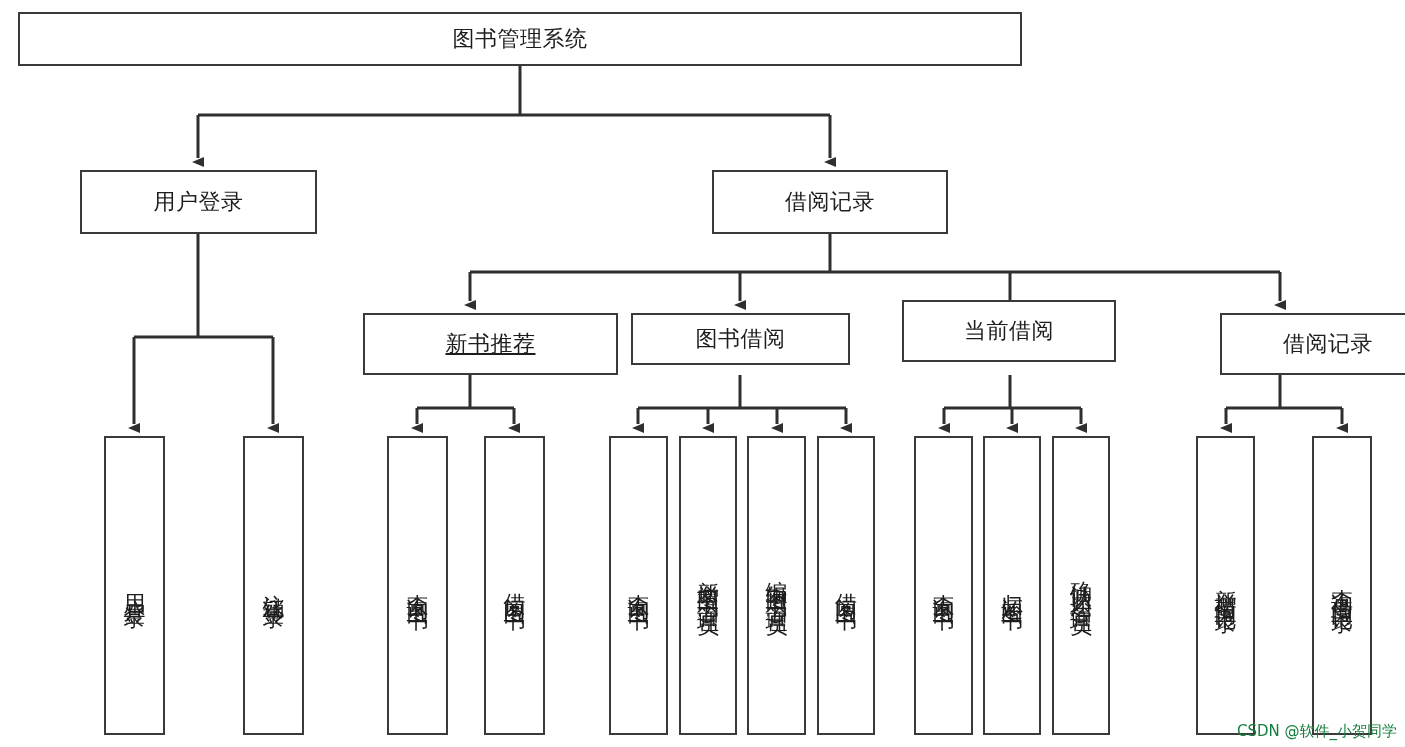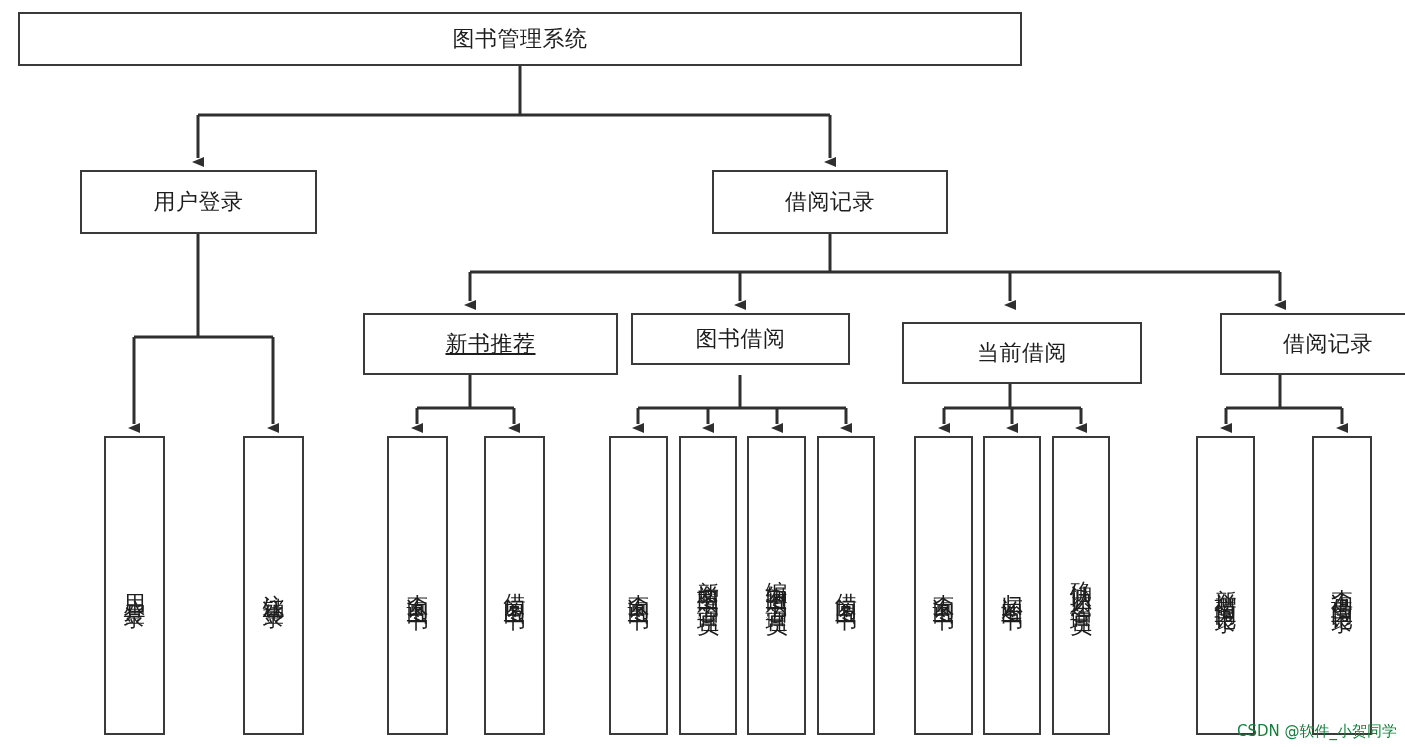--- a/index.html
+++ b/index.html
@@ -130,21 +130,21 @@
   <div class="node horiz" style="left:712px; top:170px; width:236px; height:64px;">
     <span class="hlabel">借阅记录</span>
   </div>
 
   <div class="node horiz" style="left:363px; top:313px; width:255px; height:62px;text-decoration:underline;">
     <span class="hlabel">新书推荐</span>
   </div>
   <div class="node horiz" style="left:631px; top:313px; width:219px; height:52px;">
     <span class="hlabel">图书借阅</span>
   </div>
-  <div class="node horiz" style="left:902px; top:322px; width:240px; height:62px;">
+  <div class="node horiz" style="left:902px; top:300px; width:214px; height:62px;">
     <span class="hlabel">当前借阅</span>
   </div>
   <div class="node horiz" style="left:1220px; top:313px; width:216px; height:62px;">
     <span class="hlabel">借阅记录</span>
   </div>
 
   <div class="node vert" style="left:104px; top:436px; width:61px; height:299px;">
     <span class="vlabel">用户登录</span>
   </div>
   <div class="node vert" style="left:243px; top:436px; width:61px; height:299px;">

